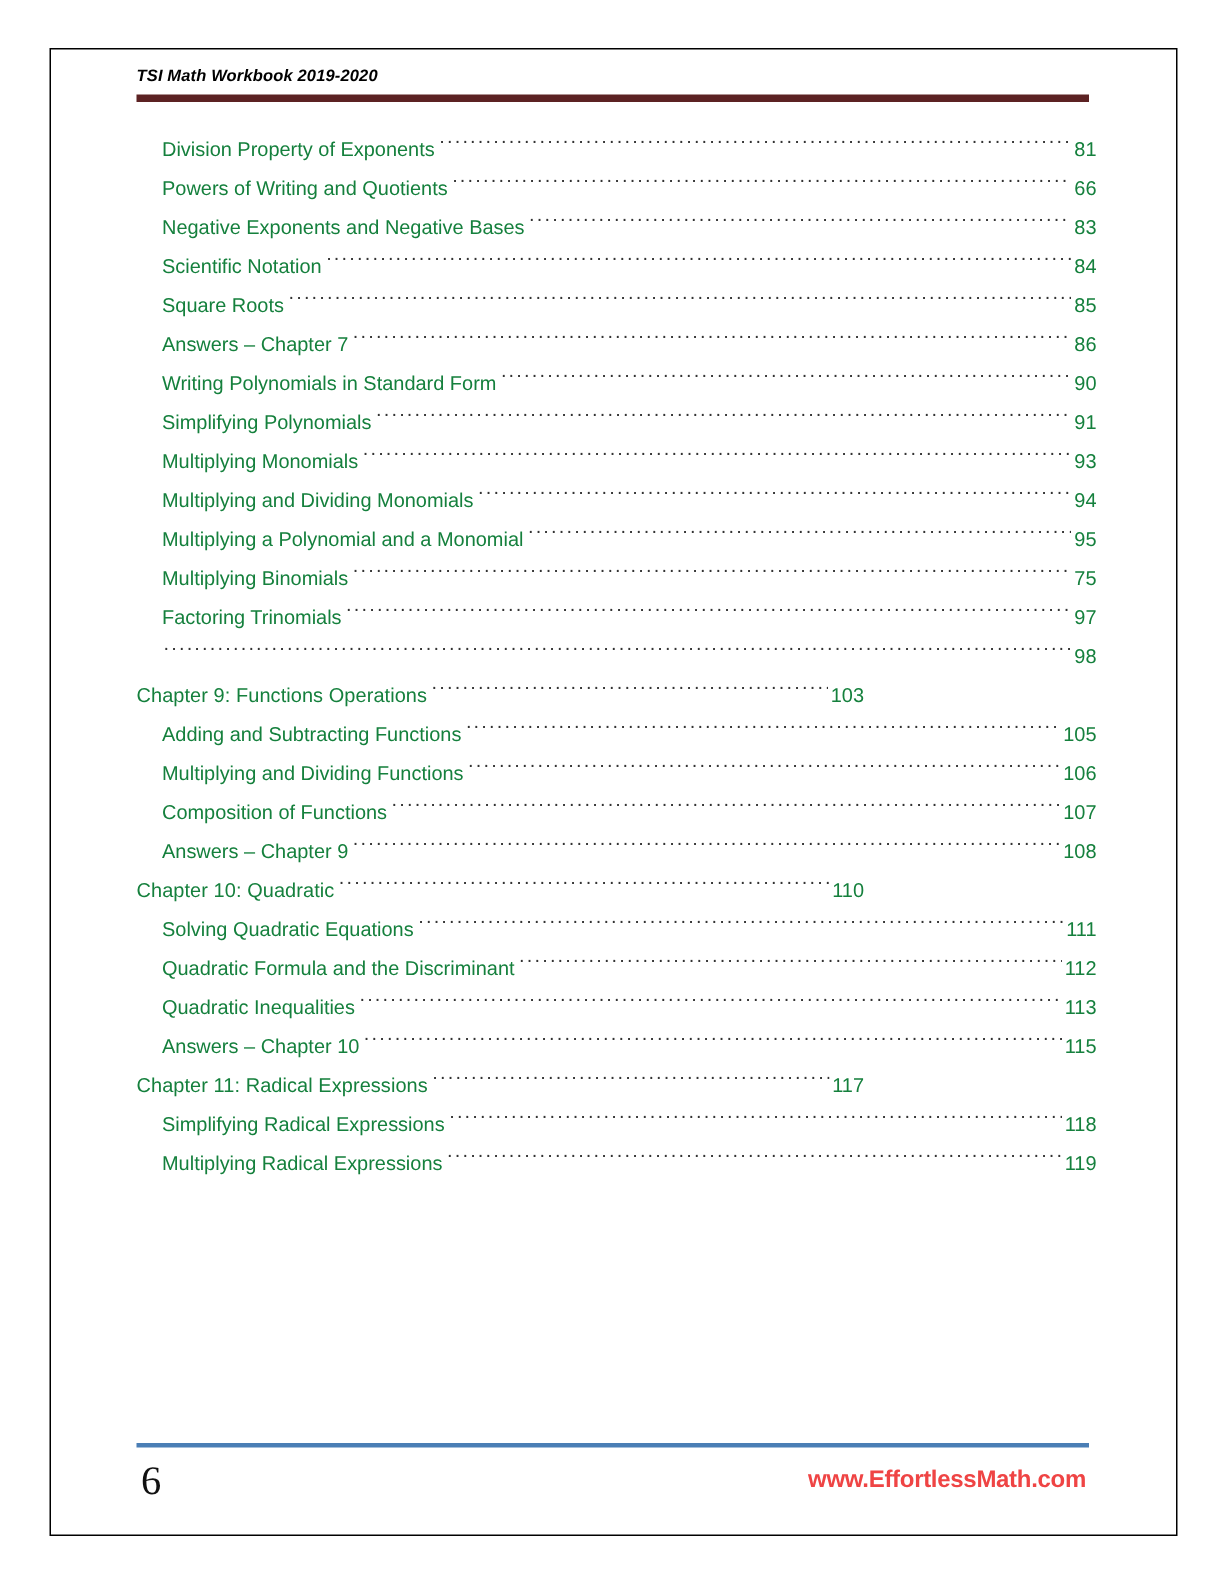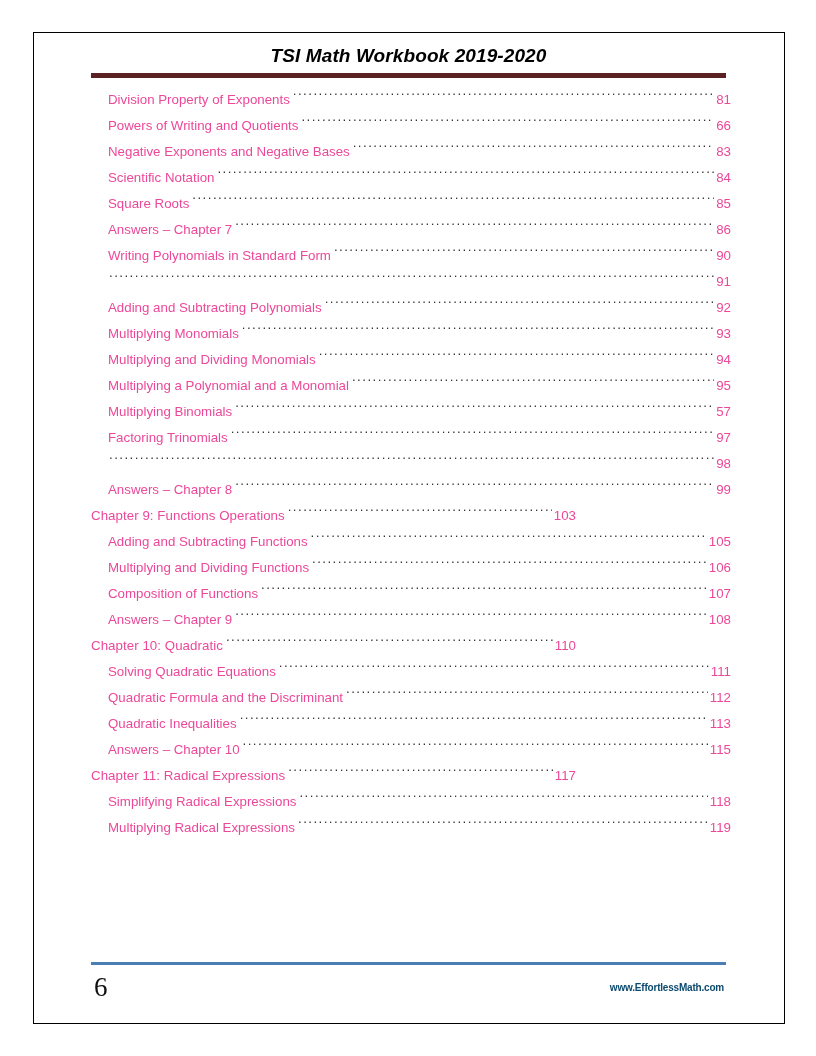--- a/index.html
+++ b/index.html
@@ -28,25 +28,25 @@
   }
 
   
   #doc-header {
     position: absolute;
     left: 57px;
     top: 12px;
     width: 635px;
   }
   #doc-header-title {
-    text-align: center;
+    text-align: left;
     font-family: "Liberation Sans", sans-serif;
     font-weight: bold;
     font-style: italic;
-    font-size: 19px;
+    font-size: 11px;
     letter-spacing: .1px;
     color: #000000;
     white-space: nowrap;
   }
   #doc-header-rule {
     margin-top: 6px;
     height: 5px;
     width: 100%;
   }
 
@@ -57,21 +57,21 @@
     top: 54px;
     width: 640px;
   }
 
   .toc-entry {
     display: flex;
     align-items: baseline;
     height: 26px;
     font-family: "Liberation Sans", sans-serif;
     font-size: 13.3px;
-    color: #ec4899;
+    color: #15803d;
     white-space: nowrap;
     line-height: 26px;
   }
   .toc-entry .label {
     flex: 0 0 auto;
     padding-right: 2px;
   }
   .toc-entry .leader {
     flex: 1 1 auto;
     overflow: hidden;
@@ -131,22 +131,22 @@
   #footer-page-number {
     font-family: "Liberation Serif", serif;
     font-size: 27px;
     color: #111111;
     line-height: 1;
     padding-left: 3px;
   }
   #footer-site {
     font-family: "Liberation Sans", sans-serif;
     font-weight: bold;
-    font-size: 10px;
-    color: #0c4a6e;
+    font-size: 16px;
+    color: #ef4444;
     letter-spacing: -.2px;
     padding-right: 2px;
     white-space: nowrap;
   }
 </style>
 </head>
 <body>
 
 <div id="page-frame" style="border-color: rgb(0, 0, 0);">
 
@@ -185,61 +185,52 @@
         <span class="label">Answers – Chapter 7</span>
         <span class="leader"></span>
         <span class="page">86</span>
       </div>
       <div class="toc-entry level-section">
         <span class="label">Writing Polynomials in Standard Form</span>
         <span class="leader"></span>
         <span class="page">90</span>
       </div>
       <div class="toc-entry level-section">
+        <span class="label">Simplifying Polynomials</span>
         <span class="leader"></span>
         <span class="page">91</span>
       </div>
       <div class="toc-entry level-section">
-        <span class="label">Adding and Subtracting Polynomials</span>
-        <span class="leader"></span>
-        <span class="page">92</span>
-      </div>
-      <div class="toc-entry level-section">
         <span class="label">Multiplying Monomials</span>
         <span class="leader"></span>
         <span class="page">93</span>
       </div>
       <div class="toc-entry level-section">
         <span class="label">Multiplying and Dividing Monomials</span>
         <span class="leader"></span>
         <span class="page">94</span>
       </div>
       <div class="toc-entry level-section">
         <span class="label">Multiplying a Polynomial and a Monomial</span>
         <span class="leader"></span>
         <span class="page">95</span>
       </div>
       <div class="toc-entry level-section">
         <span class="label">Multiplying Binomials</span>
         <span class="leader"></span>
-        <span class="page">57</span>
+        <span class="page">75</span>
       </div>
       <div class="toc-entry level-section">
         <span class="label">Factoring Trinomials</span>
         <span class="leader"></span>
         <span class="page">97</span>
       </div>
       <div class="toc-entry level-section">
         <span class="leader"></span>
         <span class="page">98</span>
-      </div>
-      <div class="toc-entry level-section">
-        <span class="label">Answers – Chapter 8</span>
-        <span class="leader"></span>
-        <span class="page">99</span>
       </div>
       <div class="toc-entry level-chapter">
         <span class="label">Chapter 9:  Functions Operations</span>
         <span class="leader"></span>
         <span class="page">103</span>
       </div>
       <div class="toc-entry level-section">
         <span class="label">Adding and Subtracting Functions</span>
         <span class="leader"></span>
         <span class="page">105</span>

